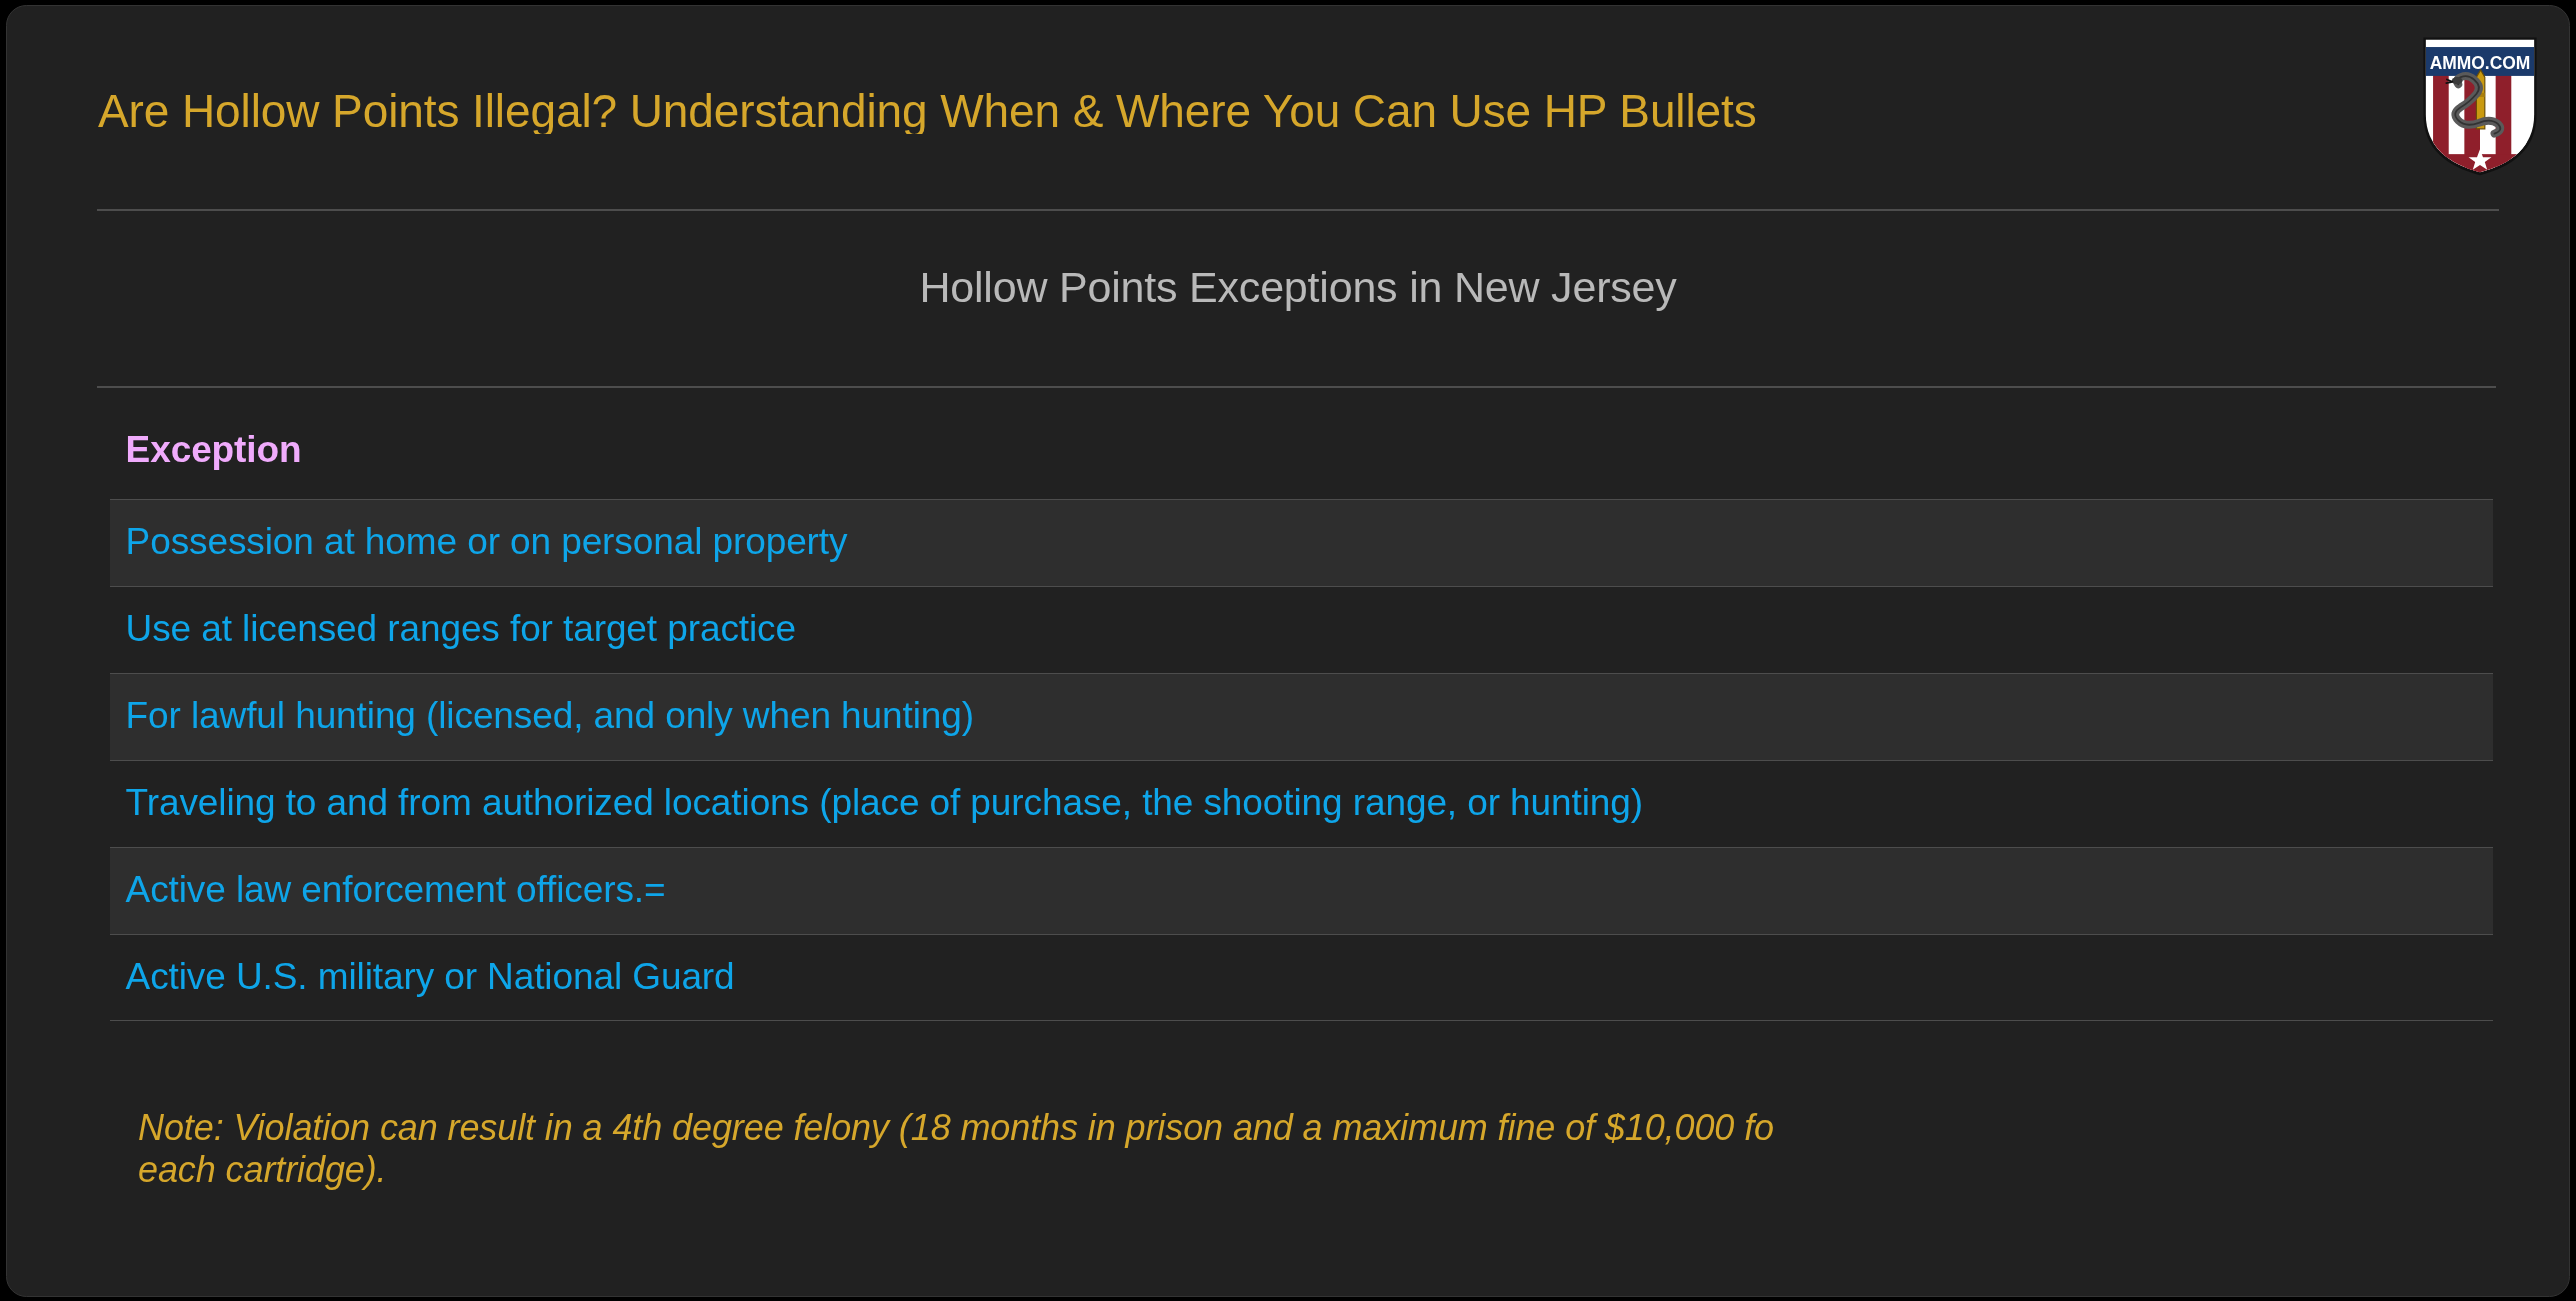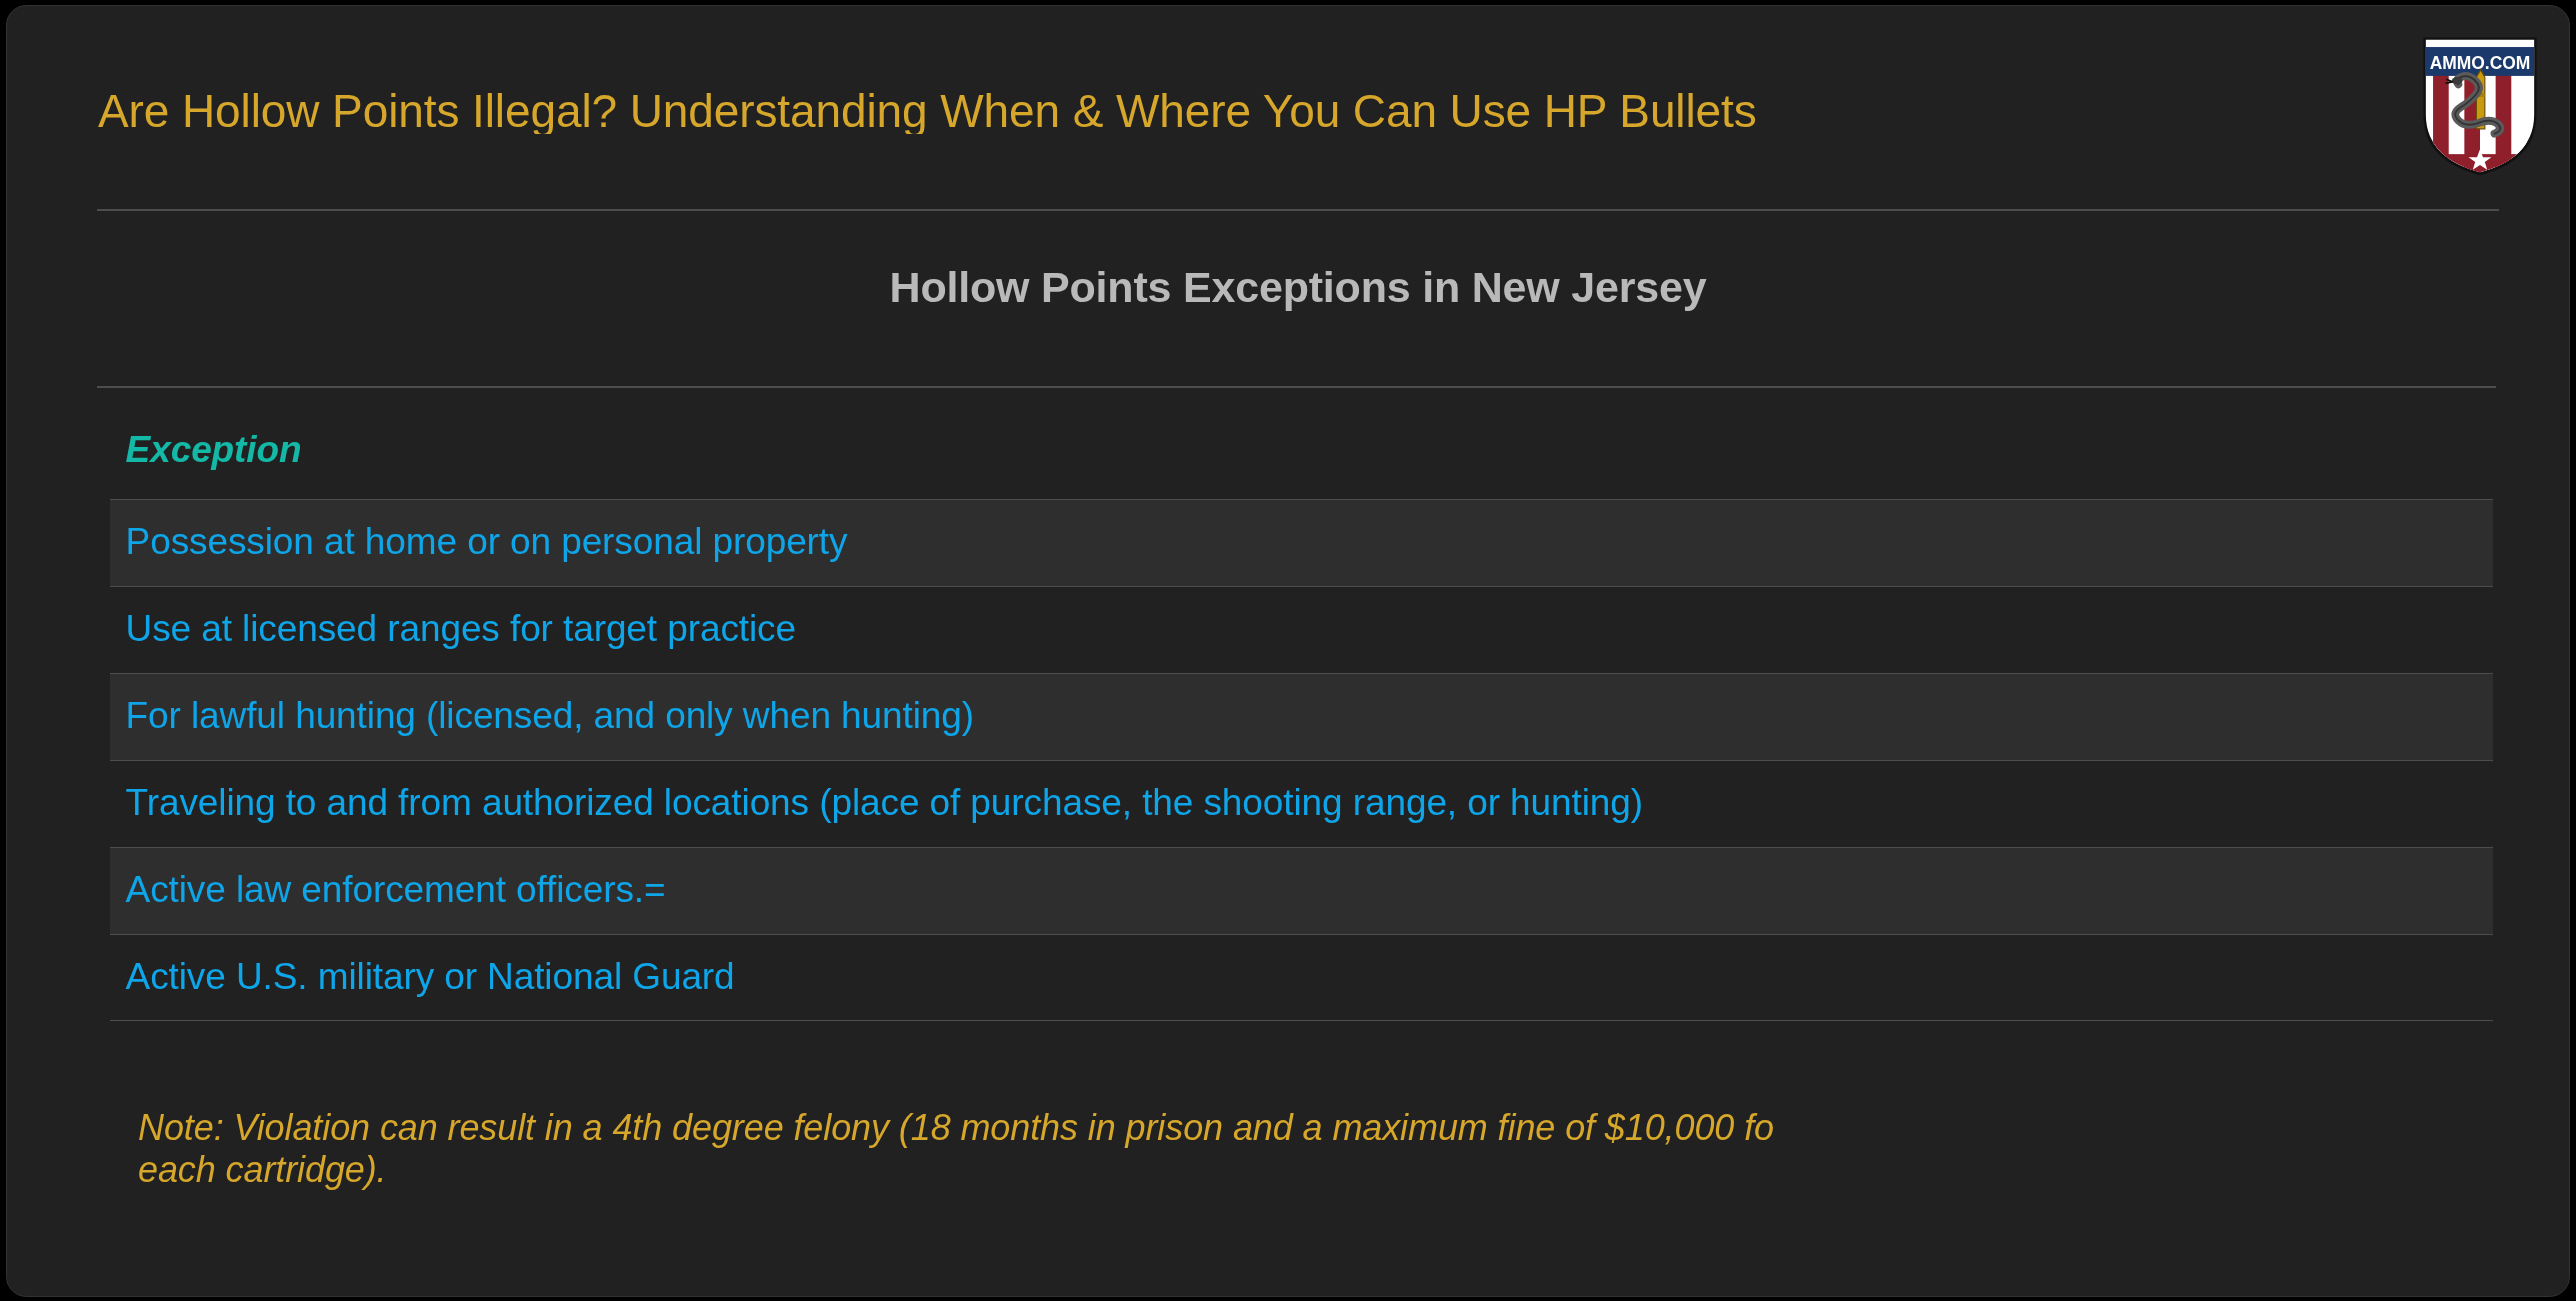--- a/index.html
+++ b/index.html
@@ -70,21 +70,21 @@
   }
 
   
   .subtitle {
     position: absolute;
     left: 90px;
     top: 258px;
     width: 2402px;
     text-align: center;
     font-size: 43px;
-    font-weight: 700;
+    font-weight: 400;
     color: #b9b9b9;
     line-height: 1.1;
     letter-spacing: -0.2px;
   }
 
   .subtitle-rule {
     position: absolute;
     left: 90px;
     top: 380px;
     width: 2399px;
@@ -104,23 +104,22 @@
     height: 97px;
     display: flex;
     align-items: center;
     padding-left: 15.6px;
     box-sizing: border-box;
   }
 
   .col-header {
     font-size: 37px;
     font-weight: 700;
-    color: #14b8a6;
-    letter-spacing: -0.1px;
-    font-style: italic;
+    color: #f0abfc;
+    letter-spacing: -0.1px;
   }
 
   .table-row {
     height: 87px;
     display: flex;
     align-items: center;
     padding-left: 15.6px;
     box-sizing: border-box;
     border-top: 1.8px solid #4d4d4d;
     position: relative;

